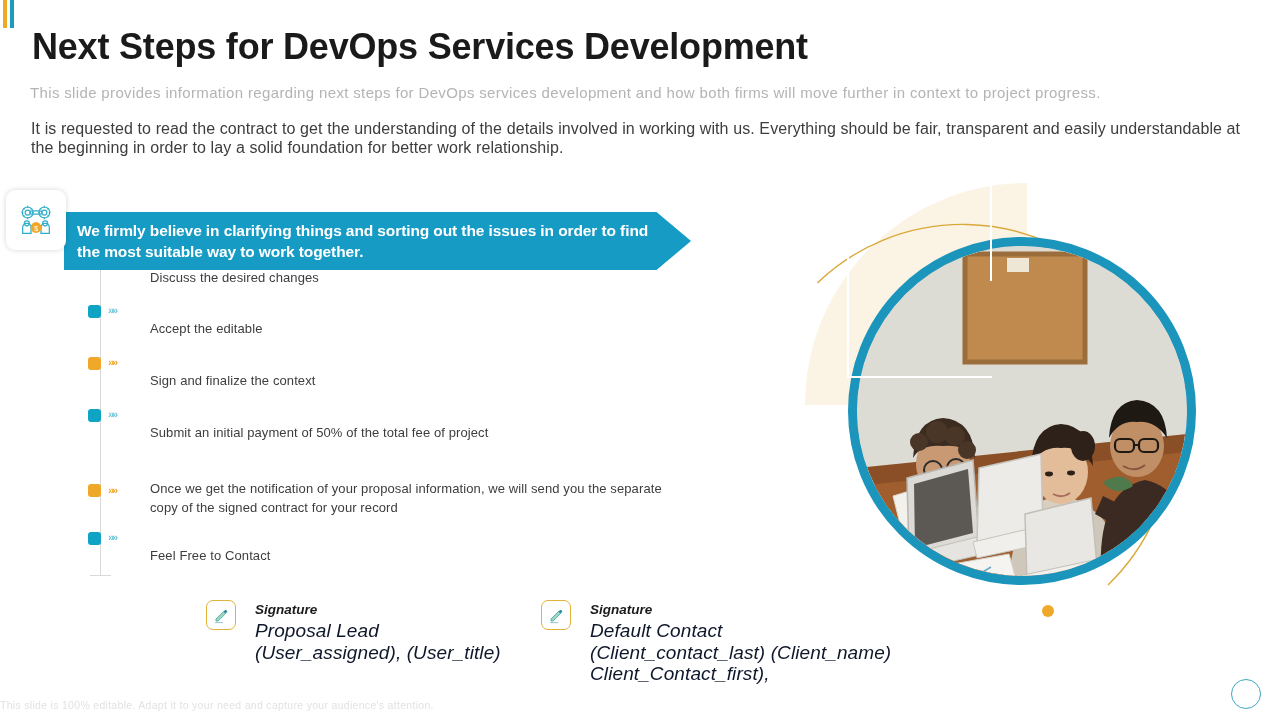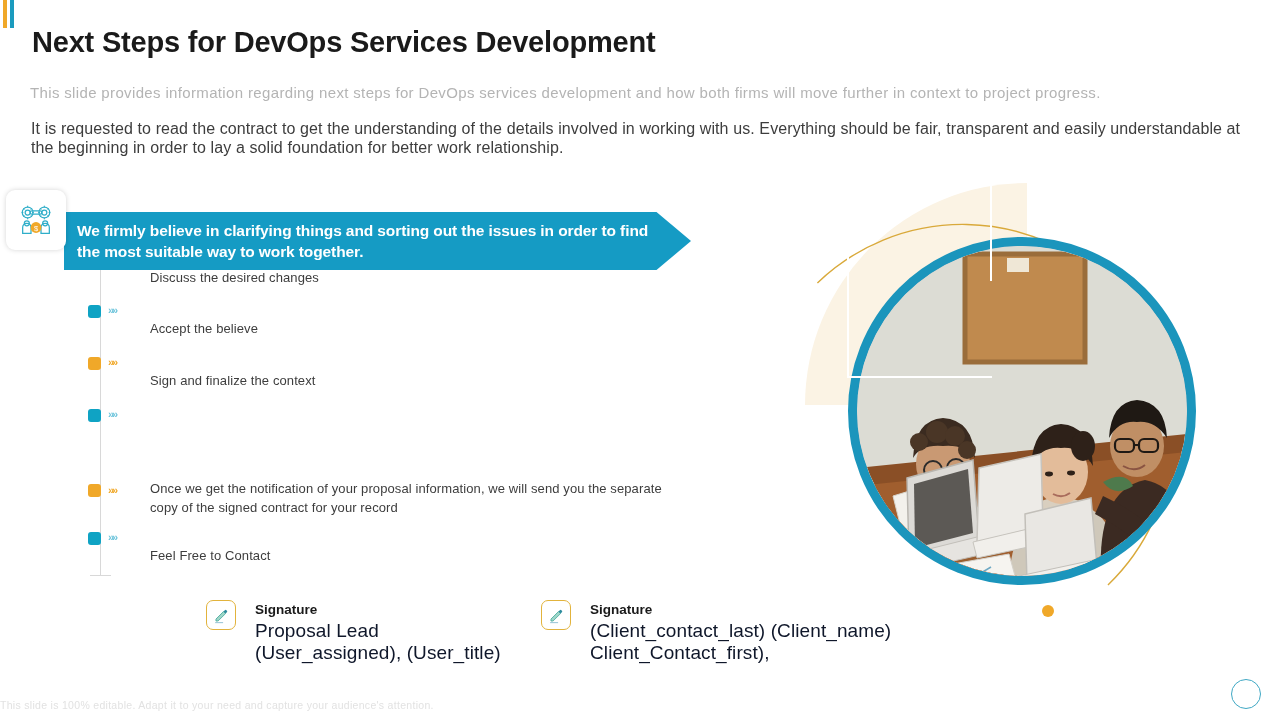--- a/index.html
+++ b/index.html
@@ -13,21 +13,21 @@
 
   
   .accent-wrap { position:absolute; left:3px; top:0; display:flex; gap:3px; }
   .accent-bar { width:4px; height:28px; }
   .accent-bar.orange { background:#F0A829; }
   .accent-bar.teal   { background:#1B9BBE; }
 
   
   .page-title {
     position:absolute; left:32px; top:26px;
-    font-size:29px; font-weight:bold; color:#1a1a1a;
+    font-size:36px; font-weight:bold; color:#1a1a1a;
     letter-spacing:-0.2px; white-space:nowrap;
   }
   .subtitle {
     position:absolute; left:30px; top:84px; width:1220px;
     font-size:15px; color:#b4b4b4; letter-spacing:0.35px;
     white-space:nowrap;
   }
   .intro-para {
     position:absolute; left:31px; top:119px; width:1216px;
     font-size:16px; color:#3d3d3d; line-height:19px;
@@ -72,21 +72,21 @@
   .step-chev {
     margin-left:7px; font-size:11px; line-height:14px;
     letter-spacing:-2.2px; font-weight:bold; flex:none; width:26px;
   }
   .step-label {
     margin-left:16px; font-size:13px; color:#3d3d3d;
     line-height:19px; letter-spacing:0.1px;margin-top:16px;
   }
 
   
-  .sig { position:absolute; display:flex; align-items:flex-start; }
+  .sig { position:absolute; display:flex; align-items:flex-start;font-style:italic; }
   .sig-icon {
     width:30px; height:30px; border:1.6px solid #E2B33C;
     border-radius:7px; background:#fff; flex:none;
     display:flex; align-items:center; justify-content:center;
   }
   .sig-text { margin-left:19px; }
   .sig-title { font-size:13.5px; font-weight:bold; color:#1a1a1a; line-height:20px; }
   .sig-line  { font-size:19px; color:#0f172a; line-height:21.5px; letter-spacing:0.1px; }
 
   
@@ -165,32 +165,33 @@
 
   <div class="step" style="top:0px;left:0;width:640px;">
     <div class="step-chip" style="background:#F0A829;"></div>
     <div class="step-chev" style="color:#F0A829;">»»</div>
     <div class="step-label">Discuss the desired changes</div>
   </div>
 
   <div class="step" style="top:51px;left:0;width:640px;">
     <div class="step-chip" style="background:#0FA3C4;"></div>
     <div class="step-chev" style="color:#6FC5DC;">»»</div>
-    <div class="step-label">Accept the believe</div>
+    <div class="step-label">Accept the editable</div>
   </div>
 
   <div class="step" style="top:103px;left:0;width:640px;">
     <div class="step-chip" style="background:#F0A829;"></div>
     <div class="step-chev" style="color:#F0A829;">»»</div>
     <div class="step-label">Sign and finalize the context</div>
   </div>
 
   <div class="step" style="top:155px;left:0;width:640px;">
     <div class="step-chip" style="background:#0FA3C4;"></div>
     <div class="step-chev" style="color:#6FC5DC;">»»</div>
+    <div class="step-label">Submit an initial payment  of 50% of the total fee of project</div>
   </div>
 
   <div class="step" style="top:211px;left:0;width:600px;align-items:center;">
     <div class="step-chip" style="background:#F0A829;margin-top:0;"></div>
     <div class="step-chev" style="color:#F0A829;">»»</div>
     <div class="step-label" style="width:540px;">Once we get the notification of your proposal information, we will send you the separate copy of the signed contract for your record</div>
   </div>
 
   <div class="step" style="top:278px;left:0;width:640px;">
     <div class="step-chip" style="background:#0FA3C4;"></div>
@@ -217,20 +218,21 @@
 <div class="sig" style="left:541px; top:600px;">
   <div class="sig-icon">
     <svg width="19" height="19" viewBox="0 0 24 24">
       <path d="M5 16.5 14.5 7l2.6 2.6L7.6 19H5z" fill="#9FD6C8" stroke="#3FA89A" stroke-width="1"></path>
       <path d="M14.5 7 16.2 5.3a1.4 1.4 0 0 1 2 0l.6.6a1.4 1.4 0 0 1 0 2L17.1 9.6z" fill="#2E8C9E"></path>
       <path d="M4 21h10" stroke="#8FBFD4" stroke-width="1.2" fill="none"></path>
     </svg>
   </div>
   <div class="sig-text">
     <div class="sig-title">Signature</div>
+    <div class="sig-line">Default Contact</div>
     <div class="sig-line">(Client_contact_last) (Client_name)</div>
     <div class="sig-line">Client_Contact_first),</div>
   </div>
 </div>
 
 <div class="graphic">
 
   <div class="cream-shape"></div>
 
   <svg class="gold-arc" viewBox="0 0 420 450">

